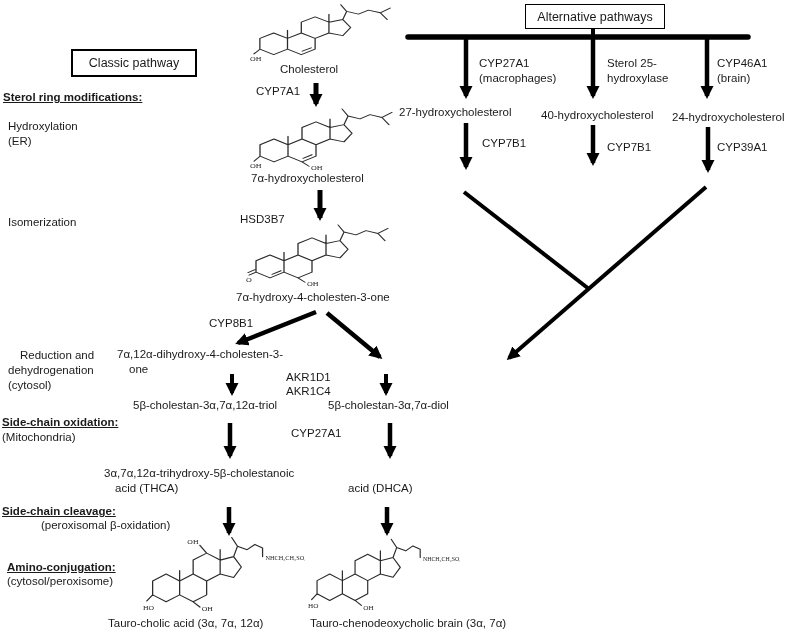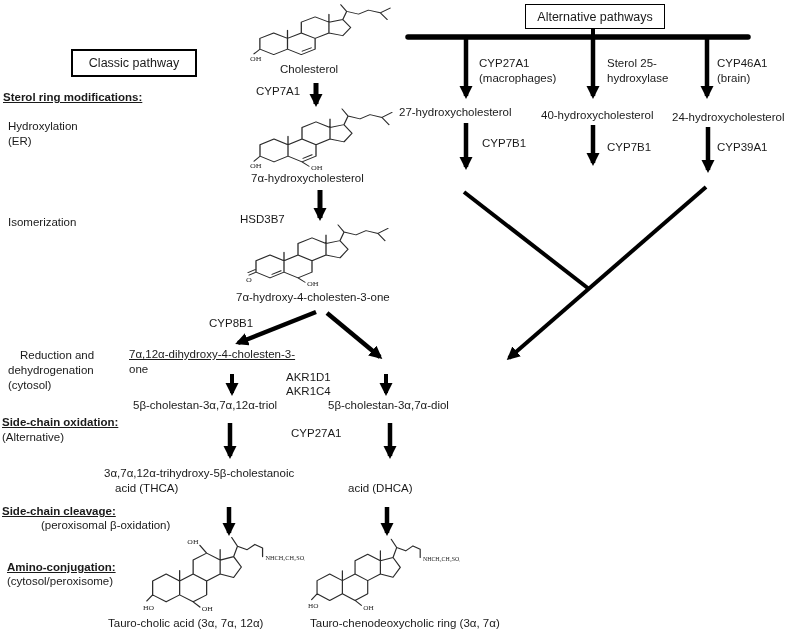--- a/index.html
+++ b/index.html
@@ -128,44 +128,44 @@
   <div class="boxed" style="left:525px;top:4px;width:138px;height:23px;border-width:1.5px;">Alternative pathways</div>
 
   <div class="lbl bold" style="left:3px;top:91px;">Sterol ring modifications:</div>
   <div class="lbl" style="left:8px;top:120px;">Hydroxylation</div>
   <div class="lbl" style="left:8px;top:135px;">(ER)</div>
   <div class="lbl" style="left:8px;top:216px;">Isomerization</div>
   <div class="lbl" style="left:8px;top:349px;padding-left:12px;">Reduction and</div>
   <div class="lbl" style="left:8px;top:364px;">dehydrogenation</div>
   <div class="lbl" style="left:8px;top:379px;">(cytosol)</div>
   <div class="lbl bold" style="left:2px;top:416px;">Side-chain oxidation:</div>
-  <div class="lbl" style="left:2px;top:431px;">(Alternative)</div>
+  <div class="lbl" style="left:2px;top:431px;">(Mitochondria)</div>
   <div class="lbl bold" style="left:2px;top:505px;">Side-chain cleavage:</div>
   <div class="lbl" style="left:2px;top:519px;margin-left:39px;">(peroxisomal β-oxidation)</div>
   <div class="lbl bold" style="left:7px;top:561px;">Amino-conjugation:</div>
   <div class="lbl" style="left:7px;top:575px;">(cytosol/peroxisome)</div>
 
   <div class="lbl" style="left:280px;top:63px;">Cholesterol</div>
   <div class="lbl" style="left:256px;top:85px;">CYP7A1</div>
   <div class="lbl" style="left:251px;top:172px;">7α-hydroxycholesterol</div>
   <div class="lbl" style="left:240px;top:213px;">HSD3B7</div>
   <div class="lbl" style="left:236px;top:291px;">7α-hydroxy-4-cholesten-3-one</div>
   <div class="lbl" style="left:209px;top:317px;">CYP8B1</div>
-  <div class="lbl" style="left:129px;top:348px;text-decoration:underline;">7α,12α-dihydroxy-4-cholesten-3-</div>
+  <div class="lbl" style="left:117px;top:348px;">7α,12α-dihydroxy-4-cholesten-3-</div>
   <div class="lbl" style="left:129px;top:363px;">one</div>
   <div class="lbl" style="left:286px;top:371px;">AKR1D1</div>
   <div class="lbl" style="left:286px;top:385px;">AKR1C4</div>
   <div class="lbl" style="left:133px;top:399px;">5β-cholestan-3α,7α,12α-triol</div>
   <div class="lbl" style="left:328px;top:399px;">5β-cholestan-3α,7α-diol</div>
   <div class="lbl" style="left:291px;top:427px;">CYP27A1</div>
   <div class="lbl" style="left:104px;top:467px;">3α,7α,12α-trihydroxy-5β-cholestanoic</div>
   <div class="lbl" style="left:115px;top:482px;">acid (THCA)</div>
   <div class="lbl" style="left:348px;top:482px;">acid (DHCA)</div>
   <div class="lbl" style="left:108px;top:617px;">Tauro-cholic acid (3α, 7α, 12α)</div>
-  <div class="lbl" style="left:310px;top:617px;">Tauro-chenodeoxycholic ring (3α, 7α)</div>
+  <div class="lbl" style="left:310px;top:617px;">Tauro-chenodeoxycholic brain (3α, 7α)</div>
 
   <div class="lbl" style="left:479px;top:57px;">CYP27A1</div>
   <div class="lbl" style="left:479px;top:72px;">(macrophages)</div>
   <div class="lbl" style="left:607px;top:57px;">Sterol 25-</div>
   <div class="lbl" style="left:607px;top:72px;">hydroxylase</div>
   <div class="lbl" style="left:717px;top:57px;">CYP46A1</div>
   <div class="lbl" style="left:717px;top:72px;">(brain)</div>
   <div class="lbl" style="left:399px;top:106px;">27-hydroxycholesterol</div>
   <div class="lbl" style="left:541px;top:109px;">40-hydroxycholesterol</div>
   <div class="lbl" style="left:672px;top:111px;">24-hydroxycholesterol</div>

